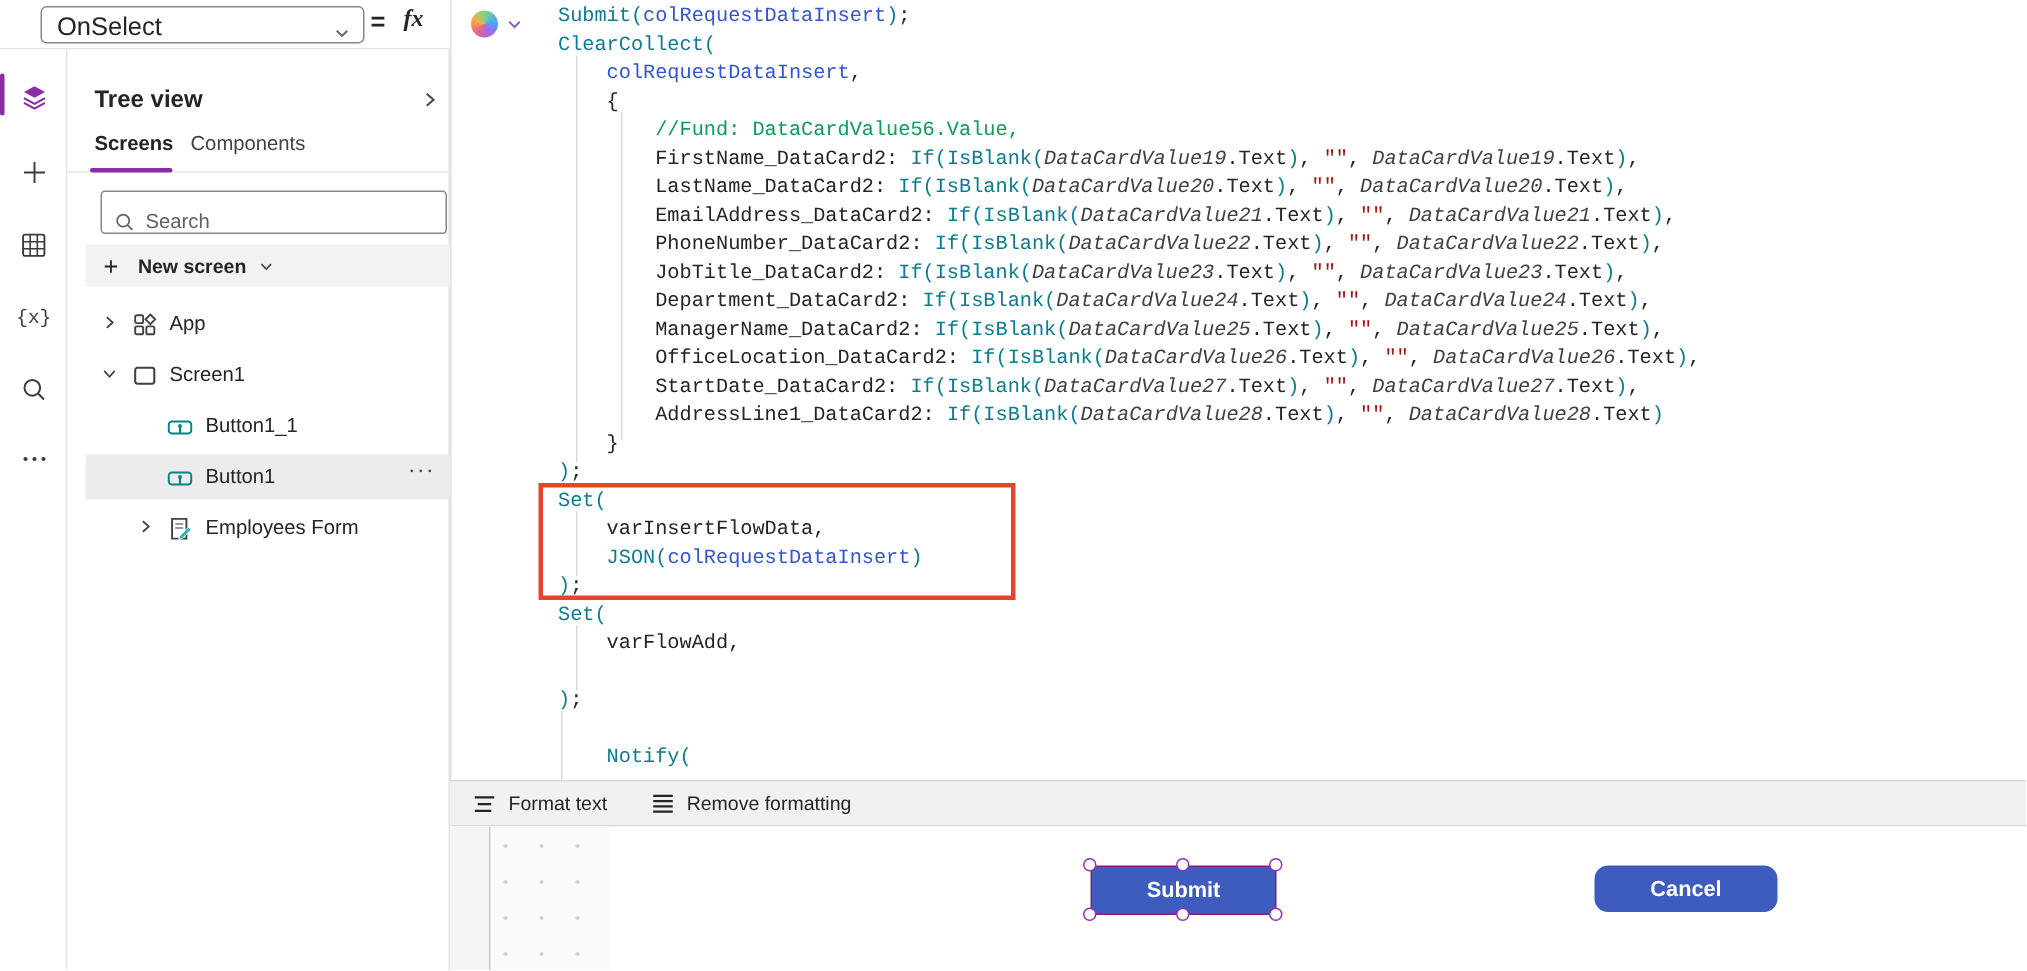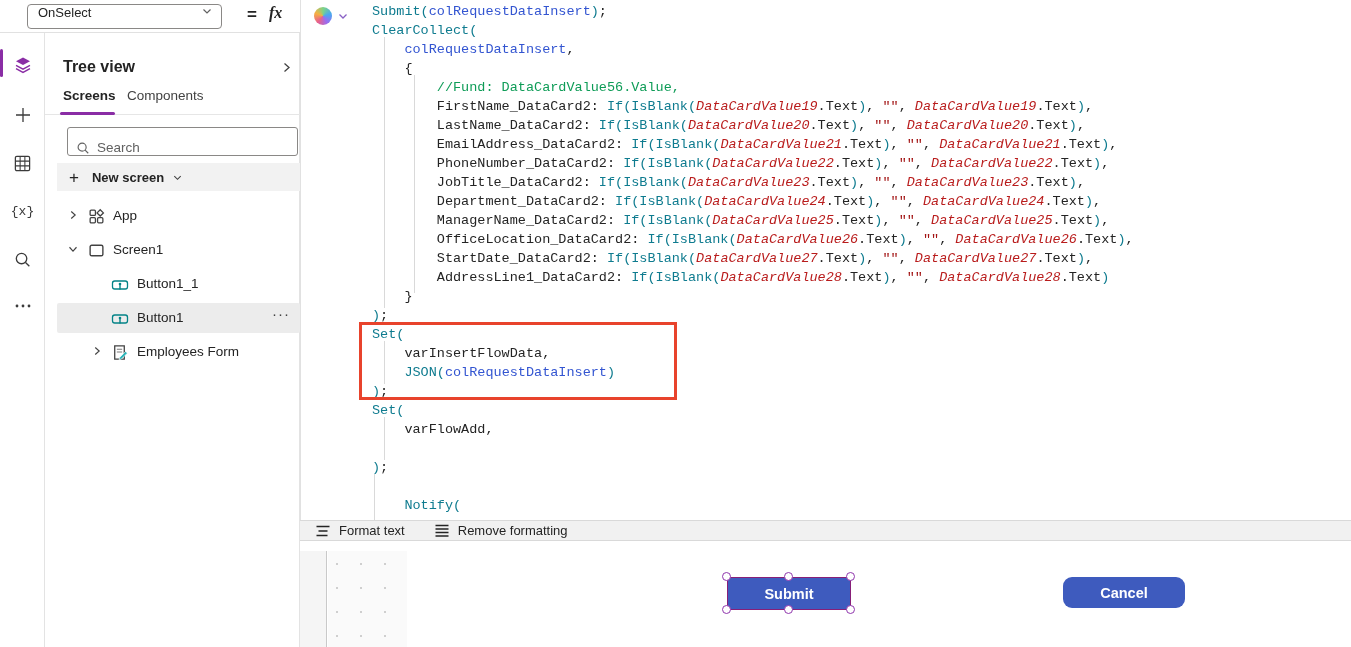--- a/index.html
+++ b/index.html
@@ -2,23 +2,23 @@
 <html><head>
 <meta charset="utf-8">
 <style>
   * { margin:0; padding:0; box-sizing:border-box; }
   body { font-family:"Liberation Sans", sans-serif; color:#242424; background:#fff; }
   .screen { position:relative; width:1351px; height:647px; background:#fff; overflow:hidden; }
 
   
   .formula-topbar { position:absolute; left:0; top:0; width:300px; height:33px; background:#fff;
                     border-bottom:1px solid #e1e1e1; }
-  .prop-dropdown { position:absolute; left:27px; top:4px; width:195px; height:25px;
+  .prop-dropdown { position:absolute; left:27px; top:4px; width:216px; height:25px;
                    border:1px solid #8a8886; border-radius:4px; background:#fff;
-                   display:flex; align-items:flex-start; padding:0 8px 0 10px; font-size:13px; cursor:pointer; }
+                   display:flex; align-items:flex-end; padding:0 8px 0 10px; font-size:17px; cursor:pointer; }
   .prop-dropdown .dd-label { flex:1; }
   .prop-dropdown svg { flex:none; }
   .equals-sign { position:absolute; left:247px; top:5px; font-size:17px; font-weight:600; }
   .fx-sign { position:absolute; left:269px; top:4px; font-size:16px; font-style:italic;
              font-family:"Liberation Serif", serif; font-weight:600; }
 
   
   .left-rail { position:absolute; left:0; top:33px; width:45px; height:614px; background:#fff;
                border-right:1px solid #e3e3e3; }
   .rail-accent { position:absolute; left:0; top:16px; width:3px; height:28px; background:#8A2DA5; border-radius:2px; }
@@ -57,29 +57,29 @@
                 border-left:1px solid #e1e1e1; overflow:hidden; }
   .copilot-btn { position:absolute; left:13px; top:7px; display:flex; align-items:center; gap:5px; cursor:pointer; }
   .copilot-blob { width:18px; height:18px; border-radius:50%;
                   background:conic-gradient(from 220deg,#e8618c,#f5b041,#7bd389,#4aa8f0,#9b6cf0,#e8618c); }
   .code-lines { position:absolute; left:0; top:0; width:100%; height:100%; }
   .code-line { position:absolute; left:71px; height:19px; line-height:19px; white-space:pre;
                font-family:"Liberation Mono","DejaVu Sans Mono",monospace; font-size:13.5px; }
   .tk-fn  { color:#0E7B8F; }
   .tk-id  { color:#3355D1; }
   .tk-txt { color:#242424; }
-  .tk-ctrl{ color:#b91c1c; font-style:italic; }
+  .tk-ctrl{ color:#404040; font-style:italic; }
   .tk-str { color:#A31515; }
   .tk-com { color:#0E9C57; }
   .indent-guide { position:absolute; width:1px; background:#d9d9d9; }
   .highlight-box { position:absolute; left:58px; top:322px; width:318px; height:78px;
                    border:3px solid #E8432C; pointer-events:none; }
 
   
-  .code-toolbar { position:absolute; left:300px; top:520px; width:1051px; height:21px; background:#f1f1f1;
+  .code-toolbar { position:absolute; left:300px; top:520px; width:1051px; height:31px; background:#f1f1f1;
                   border-top:1px solid #d9d9d9; border-bottom:1px solid #d9d9d9; display:flex; align-items:center; }
   .toolbar-item { display:flex; align-items:center; gap:7px; font-size:13px; color:#242424;
                   padding:0 14px; height:100%; cursor:pointer; }
 
   
   .canvas-area { position:absolute; left:300px; top:551px; width:1051px; height:96px; background:#fff; }
   .canvas-gray-strip { position:absolute; left:0; top:0; width:27px; height:96px; background:#f5f5f5;
                        border-right:1px solid #c9c9c9; }
   .canvas-dots { position:absolute; left:28px; top:0; width:79px; height:96px; background-color:#fafafa;
                  background-image:radial-gradient(circle,#cfcfcf 1.2px,transparent 1.4px);

